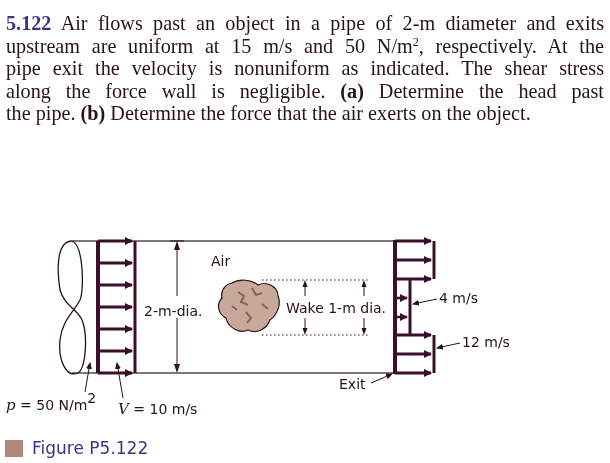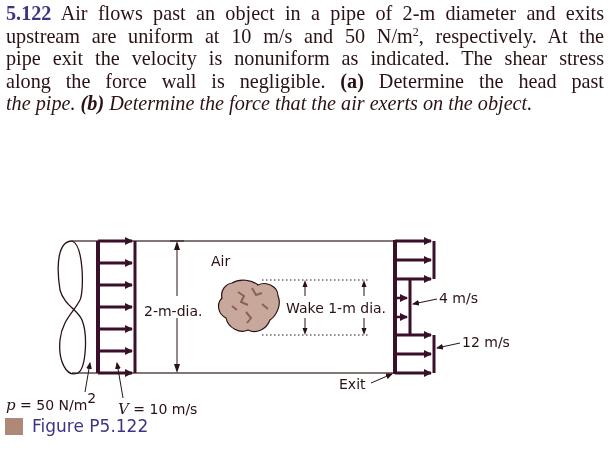--- a/index.html
+++ b/index.html
@@ -1,42 +1,42 @@
 <!DOCTYPE html>
 <html><head>
 <meta charset="utf-8">
 <style>
   html, body { margin:0; padding:0; background:#ffffff; }
   body { width:610px; height:463px; position:relative; overflow:hidden; }
   .problem {
-    position:absolute; left:6px; top:2px; width:598px;
+    position:absolute; left:6px; top:12px; width:598px;
     font-family:"Liberation Serif", "DejaVu Serif", serif;
     font-size:20.2px; line-height:22.6px; color:#2a1214;
     text-align:justify;
   }
   .problem .line { display:block; text-align:justify; text-align-last:justify; white-space:nowrap; }
-  .problem .line.last { text-align-last:left;font-style:italic; }
+  .problem .line.last { text-align-last:left; }
   .pnum { color:#3b3585; font-weight:bold; }
   .bold { font-weight:bold; }
   sup { font-size:12px; line-height:0; vertical-align:7px; }
   svg { position:absolute; left:0; top:0; }
   .lbl { font-family:"DejaVu Sans", "Liberation Sans", sans-serif; font-size:14px; fill:#2a1214; }
   .lbl-it { font-family:"DejaVu Serif", serif; font-style:italic; font-size:15px; fill:#2a1214; }
   .caption {
-    position:absolute; left:5px; top:416px; display:flex; align-items:center; gap:9px;
+    position:absolute; left:5px; top:438px; display:flex; align-items:center; gap:9px;
     font-family:"DejaVu Sans", "Liberation Sans", sans-serif; font-size:17px; color:#3b3585;
   }
   .cap-swatch { width:18px; height:17px; background:#b08878; display:inline-block; }
 </style>
 </head>
 <body>
 
 <div class="problem">
   <span class="line"><span class="pnum">5.122</span><span> Air flows past an object in a pipe of 2-m diameter and exits</span></span>
-  <span class="line"><span>upstream are uniform at 10 m/s and 50 N/m</span><sup>2</sup><span>, respectively. At the</span></span>
+  <span class="line"><span>upstream are uniform at 15 m/s and 50 N/m</span><sup>2</sup><span>, respectively. At the</span></span>
   <span class="line">pipe exit the velocity is nonuniform as indicated. The shear stress</span>
   <span class="line"><span>along the force wall is negligible. </span><span class="bold">(a)</span><span> Determine the head past</span></span>
   <span class="line last"><span>the pipe. </span><span class="bold">(b)</span><span> Determine the force that the air exerts on the object.</span></span>
 </div>
 
 <svg width="610" height="463" viewBox="0 0 610 463">
   <defs>
     <marker id="ah" markerWidth="8" markerHeight="8" refX="7" refY="4" orient="auto" markerUnits="userSpaceOnUse">
       <path d="M0,0 L8,4 L0,8 Z" fill="#3a0f2a"></path>
     </marker>

